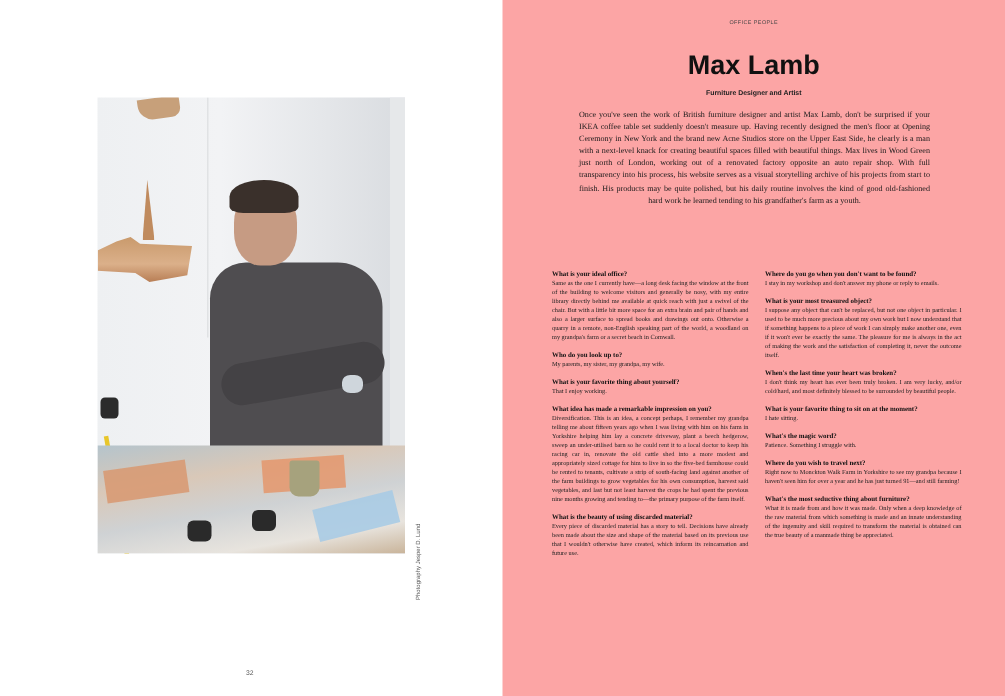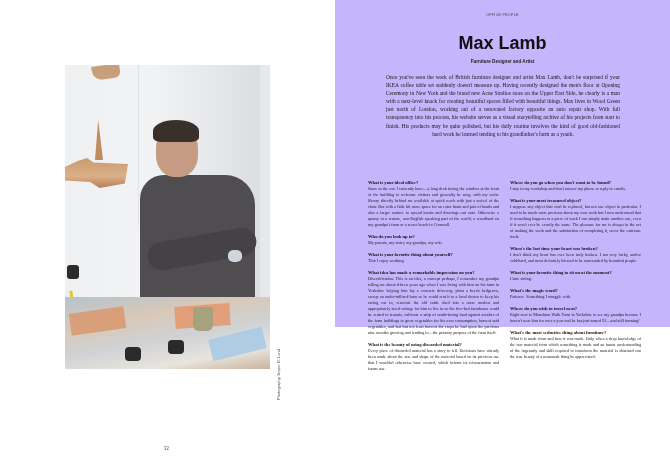--- a/index.html
+++ b/index.html
@@ -37,21 +37,21 @@
 
     .credit {
       position: absolute; left: 276px; top: 400px;
       transform: rotate(-90deg); transform-origin: left top;
       font-family: "Liberation Sans", sans-serif; font-size: 4px; color: #555;
       white-space: nowrap;
     }
     .page-num { position: absolute; left: 164px; top: 446px; font-family: "Liberation Sans", sans-serif; font-size: 4.5px; color: #555; }
 
     
-    .page-right { position: relative; width: 335px; height: 327px; background: #c4b5fd; }
+    .page-right { position: relative; width: 335px; height: 464px; background: #fca5a5; }
     .kicker { position: absolute; left: 0; top: 13px; width: 335px; text-align: center; font-family: "Liberation Sans", sans-serif; font-size: 3.6px; letter-spacing: .3px; color: #444; }
     .title { position: absolute; left: 0; top: 34px; width: 335px; text-align: center; font-family: "Liberation Sans", sans-serif; font-size: 18px; color: #111; line-height: 1; }
     .subtitle { position: absolute; left: 0; top: 59px; width: 335px; text-align: center; font-family: "Liberation Sans", sans-serif; font-size: 4.6px; font-weight: bold; color: #222; }
     .intro {
       position: absolute; left: 51px; top: 73px; width: 234px;
       font-size: 5.4px; line-height: 8.1px; color: #1a1a1a; text-align: justify; text-align-last: center;
     }
     .col { position: absolute; top: 180px; width: 131px; }
     .col-left { left: 33px; }
     .col-right { left: 175px; }

